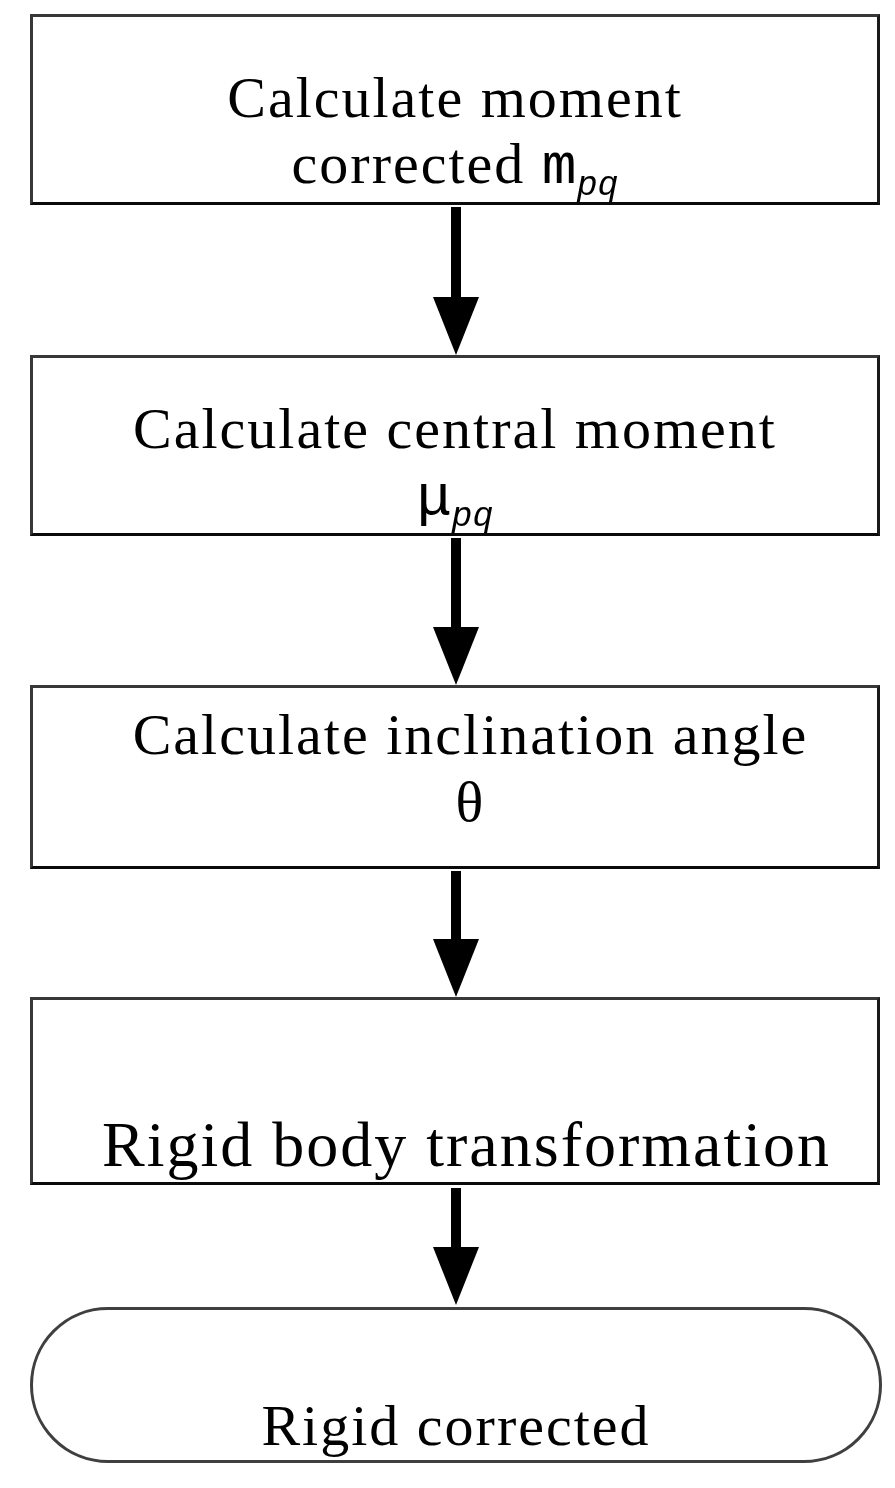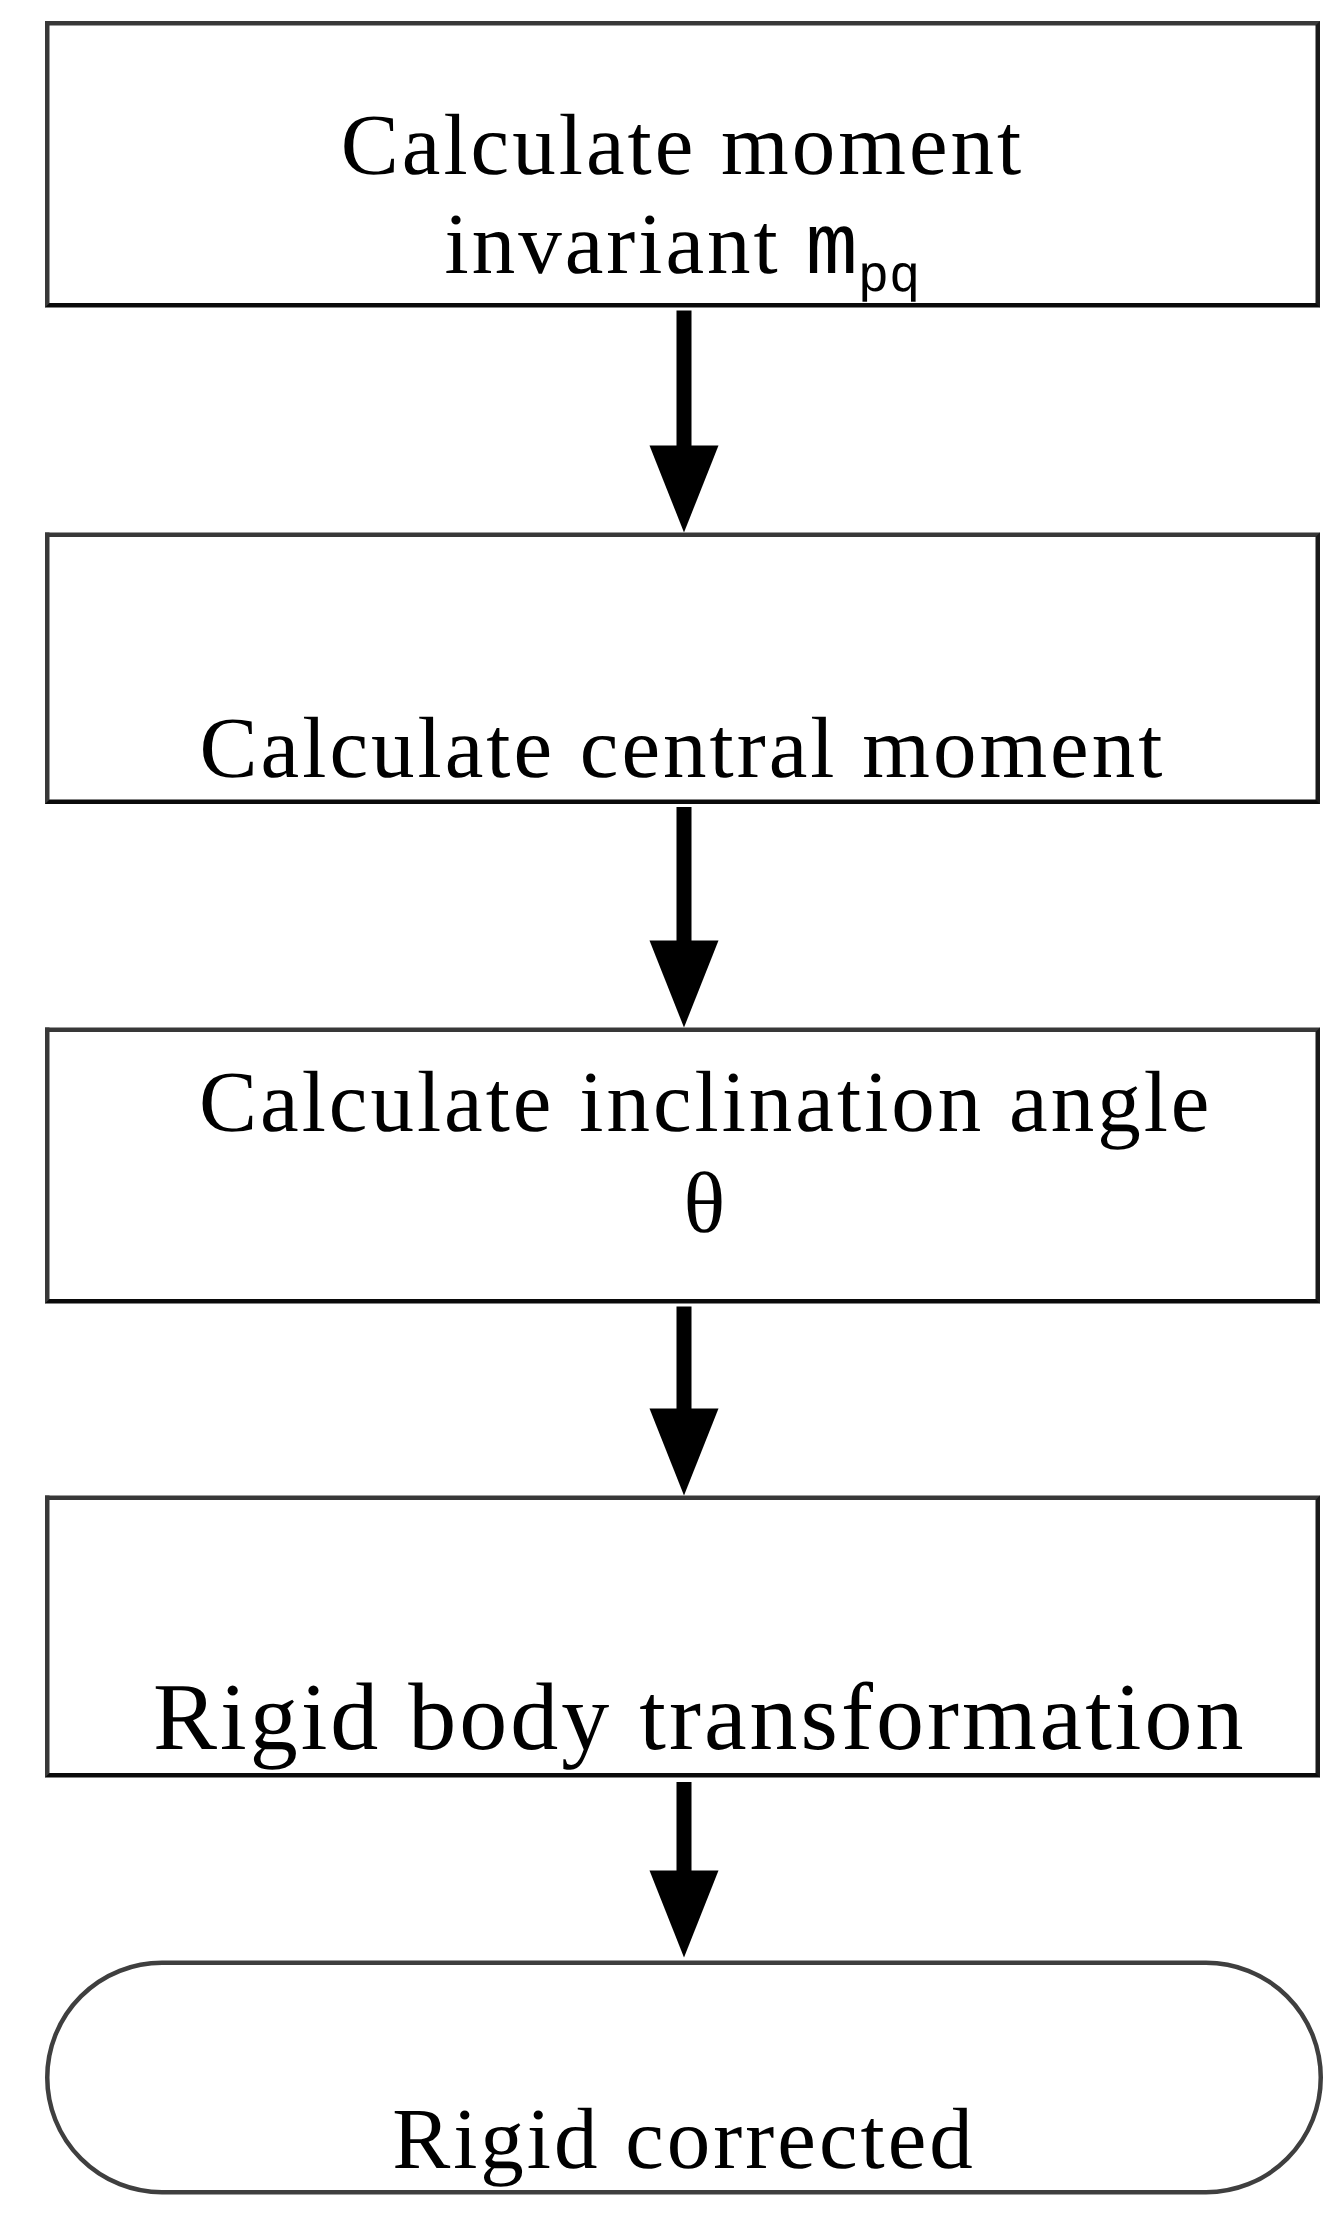--- a/index.html
+++ b/index.html
@@ -38,20 +38,21 @@
   }
   .node .line { white-space: nowrap; }
   .mono {
     font-family: "Liberation Mono", "DejaVu Sans Mono", monospace;
     letter-spacing: 0;
   }
   sub.mono {
     font-size: 0.60em;
     line-height: 0;
     vertical-align: -0.35em;
+    font-style: italic;
   }
   .big { font-size: 64px; margin-left: 23px; }
   .arrow {
     position: absolute;
     width: 46px;
   }
   .arrow .shaft {
     position: absolute;
     left: 18px;
     top: 0;
@@ -69,30 +70,31 @@
     border-top: 58px solid #000000;
   }
 </style>
 </head>
 <body>
 
 <div class="canvas">
 
   <div class="node" style="left:30px; top:14px; width:850px; height:191px;">
     <div class="line">Calculate moment</div>
-    <div class="line"><span>invariant </span><span class="mono">m</span><sub class="mono">pq</sub></div>
+    <div class="line"><span>corrected </span><span class="mono">m</span><sub class="mono">pq</sub></div>
   </div>
 
   <div class="arrow" style="left:433px; top:207px; height:148px;">
     <div class="shaft" style="height:94px;"></div>
     <div class="head"></div>
   </div>
 
   <div class="node" style="left:30px; top:355px; width:850px; height:181px;">
     <div class="line">Calculate central moment</div>
+    <div class="line"><span class="mono">μ</span><sub class="mono">pq</sub></div>
   </div>
 
   <div class="arrow" style="left:433px; top:538px; height:147px;">
     <div class="shaft" style="height:93px;"></div>
     <div class="head"></div>
   </div>
 
   <div class="node" style="left:30px; top:685px; width:850px; height:184px; justify-content:flex-start; padding-top:14px;padding-left:31px;">
     <div class="line">Calculate inclination angle</div>
     <div class="line">θ</div>

